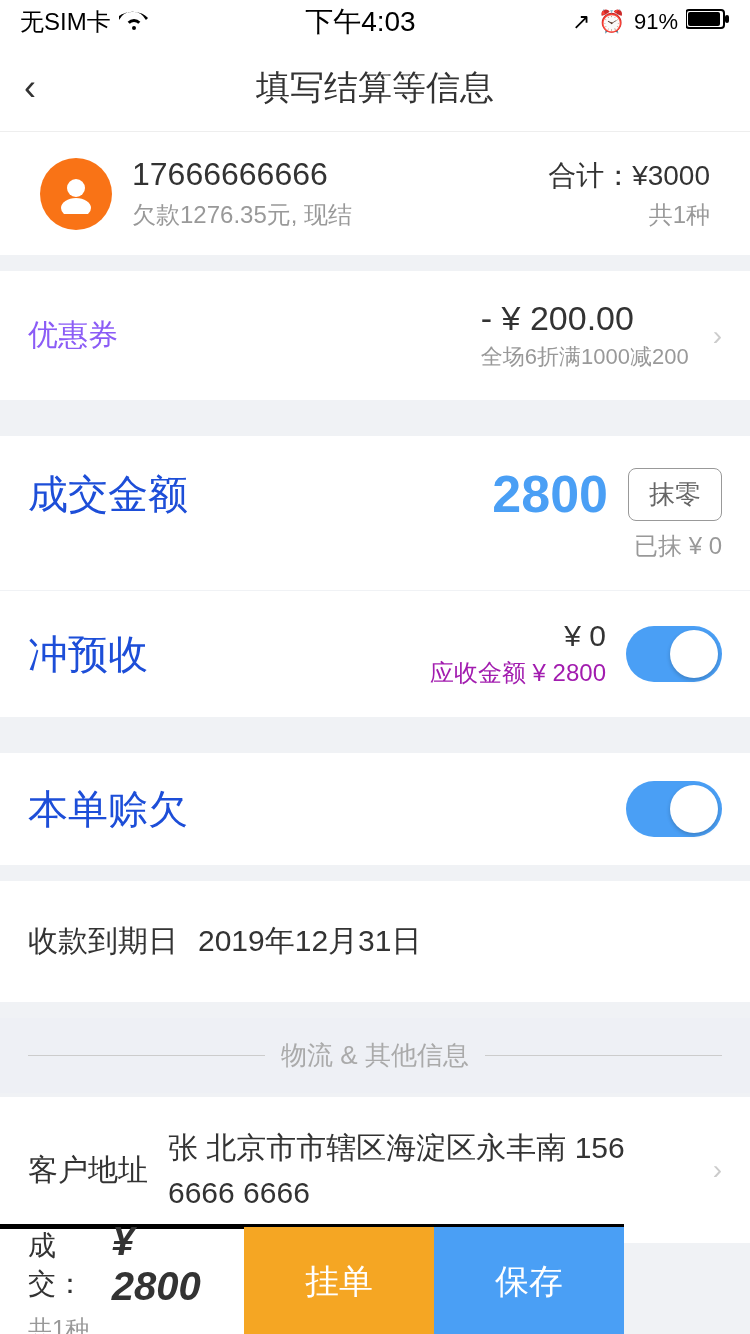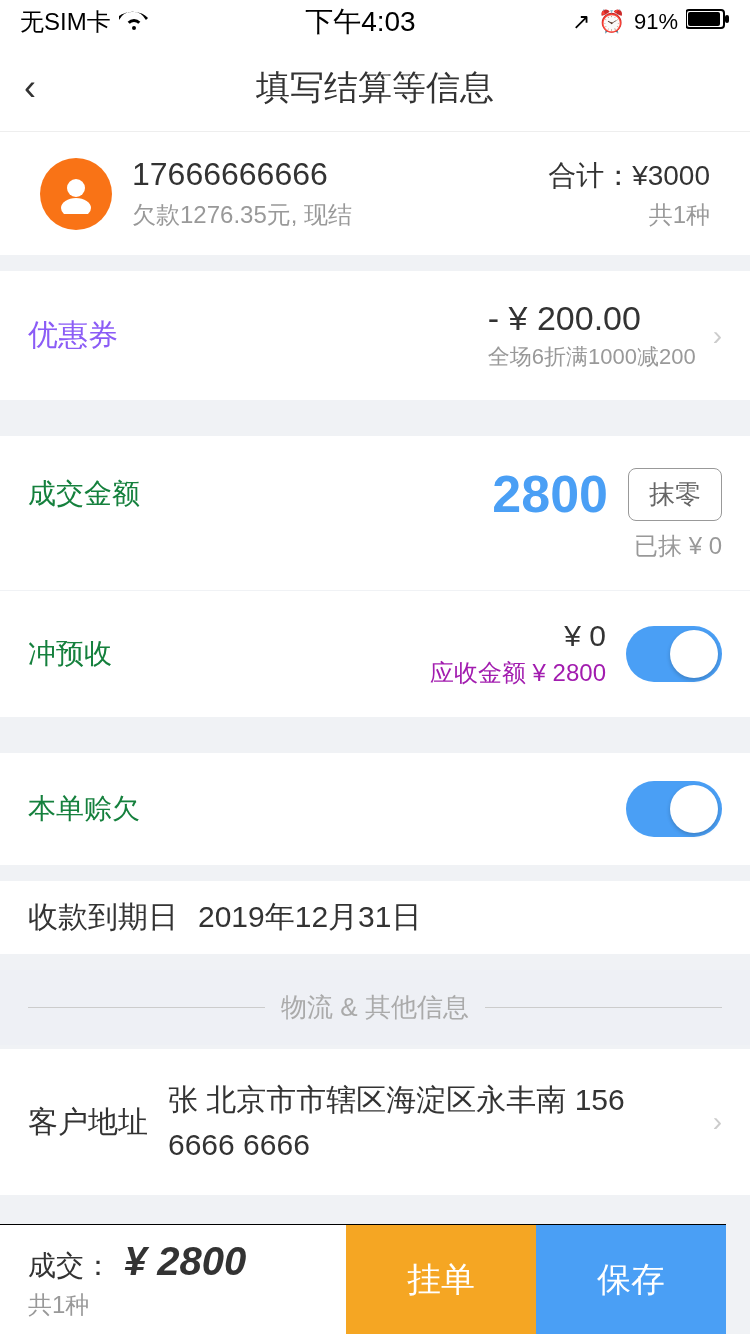--- a/index.html
+++ b/index.html
@@ -94,21 +94,21 @@
     
     .coupon-row {
       background: #fff;
       padding: 28px 28px;
       display: flex;
       align-items: center;
       justify-content: space-between;
       margin-bottom: 16px;
     }
     .coupon-label { font-size: 30px; color: #8b5cf6; }
-    .coupon-right { display: flex; align-items: center; gap: 17px; }
+    .coupon-right { display: flex; align-items: center; gap: 24px; }
     .coupon-discount { font-size: 34px; color: #333; font-weight: 500; }
     .coupon-desc { font-size: 22px; color: #999; margin-top: 4px; text-align: right; }
     .chevron-icon { color: #ccc; font-size: 28px; }
 
     
     .section-divider {
       background: #f0f2f5;
       height: 20px;
     }
 
@@ -116,21 +116,21 @@
     .amount-section {
       background: #fff;
       padding: 28px 28px;
       margin-bottom: 0;
     }
     .amount-row {
       display: flex;
       align-items: center;
       justify-content: space-between;
     }
-    .field-label { font-size: 28px; color: #15803d; }
+    .field-label { font-size: 40px; color: #1d4ed8; }
     .amount-right { display: flex; align-items: center; gap: 20px; }
     .amount-value { font-size: 52px; color: #4a9ff5; font-weight: 600; }
     .round-btn {
       border: 1px solid #999;
       border-radius: 8px;
       padding: 8px 20px;
       font-size: 26px;
       color: #666;
       background: #fff;
       cursor: pointer;
@@ -179,21 +179,21 @@
       padding: 28px 28px;
       display: flex;
       align-items: center;
       justify-content: space-between;
       margin-bottom: 16px;
     }
 
     
     .duedate-section {
       background: #fff;
-      padding: 16px 28px;
+      padding: 40px 28px;
       margin-bottom: 16px;
     }
     .duedate-row { display: flex; align-items: center; gap: 20px; }
     .duedate-label { font-size: 30px; color: #333; }
     .duedate-value { font-size: 30px; color: #333; }
 
     
     .section-header {
       background: #eef0f5;
       padding: 20px 28px;
@@ -214,26 +214,26 @@
       justify-content: space-between;
     }
     .address-label { font-size: 30px; color: #333; min-width: 120px; }
     .address-value { font-size: 30px; color: #333; flex: 1; padding: 0 20px; line-height: 1.5; }
 
     
     .bottom-bar {
       position: fixed;
       bottom: 0;
       left: 0;
-      width: 726px;
+      width: 624px;
       height: 110px;
       background: #fff;
       display: flex;
       align-items: center;
-      border-top: 1px solid #000000;
+      border-top: 5px solid #000000;
     }
     .bottom-summary {
       flex: 1;
       padding: 0 28px;
     }
     .bottom-summary .deal-row { display: flex; align-items: baseline; gap: 12px; }
     .bottom-summary .deal-label { font-size: 28px; color: #333; }
     .bottom-summary .deal-amount { font-size: 40px; color: #333; font-weight: 600; font-style: italic; }
     .bottom-summary .deal-count { font-size: 24px; color: #999; margin-top: 4px; }
     .btn-pending {

